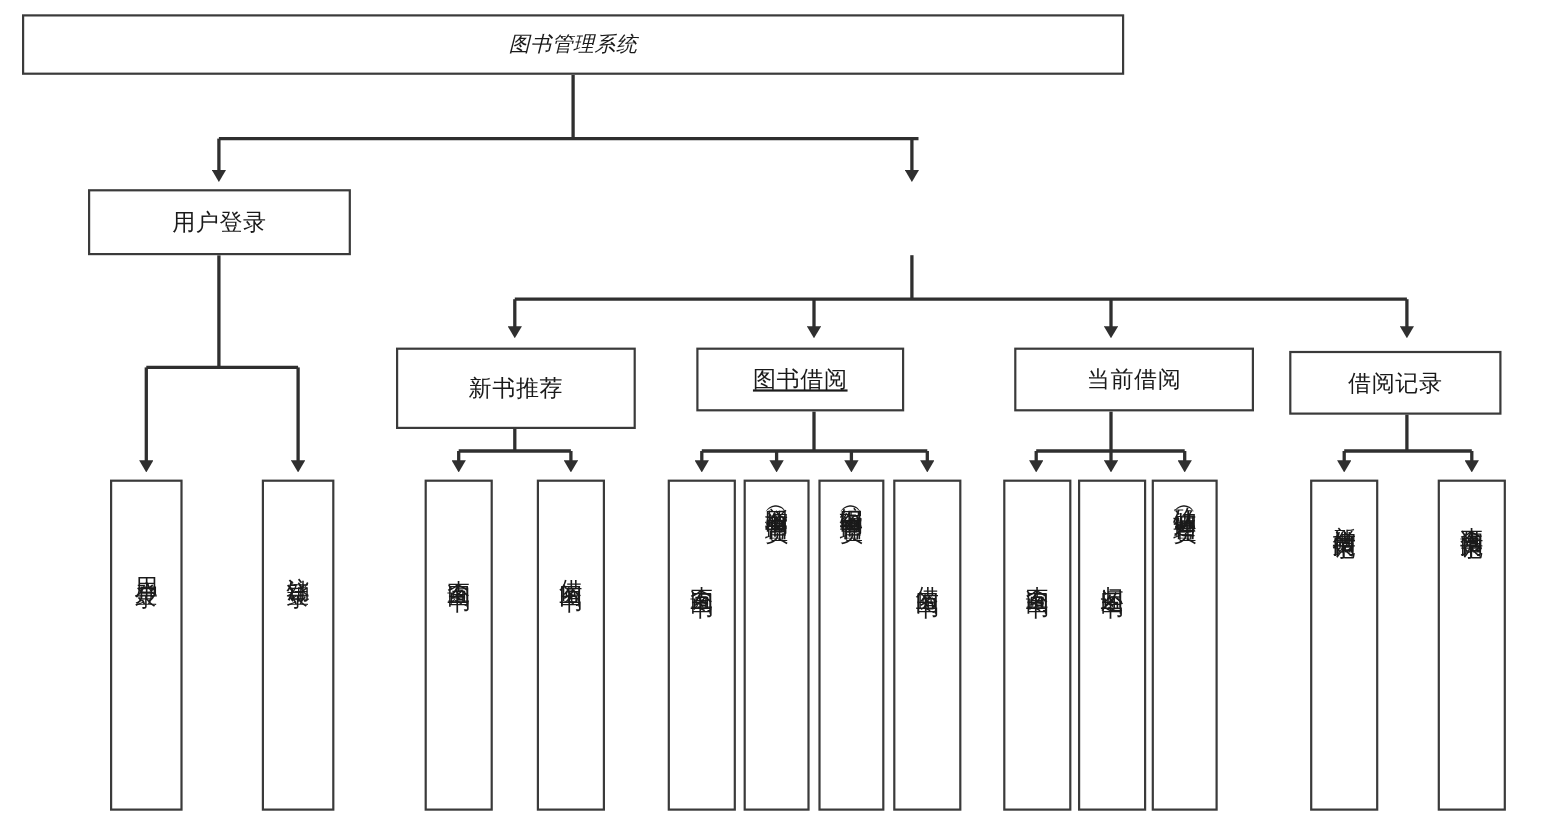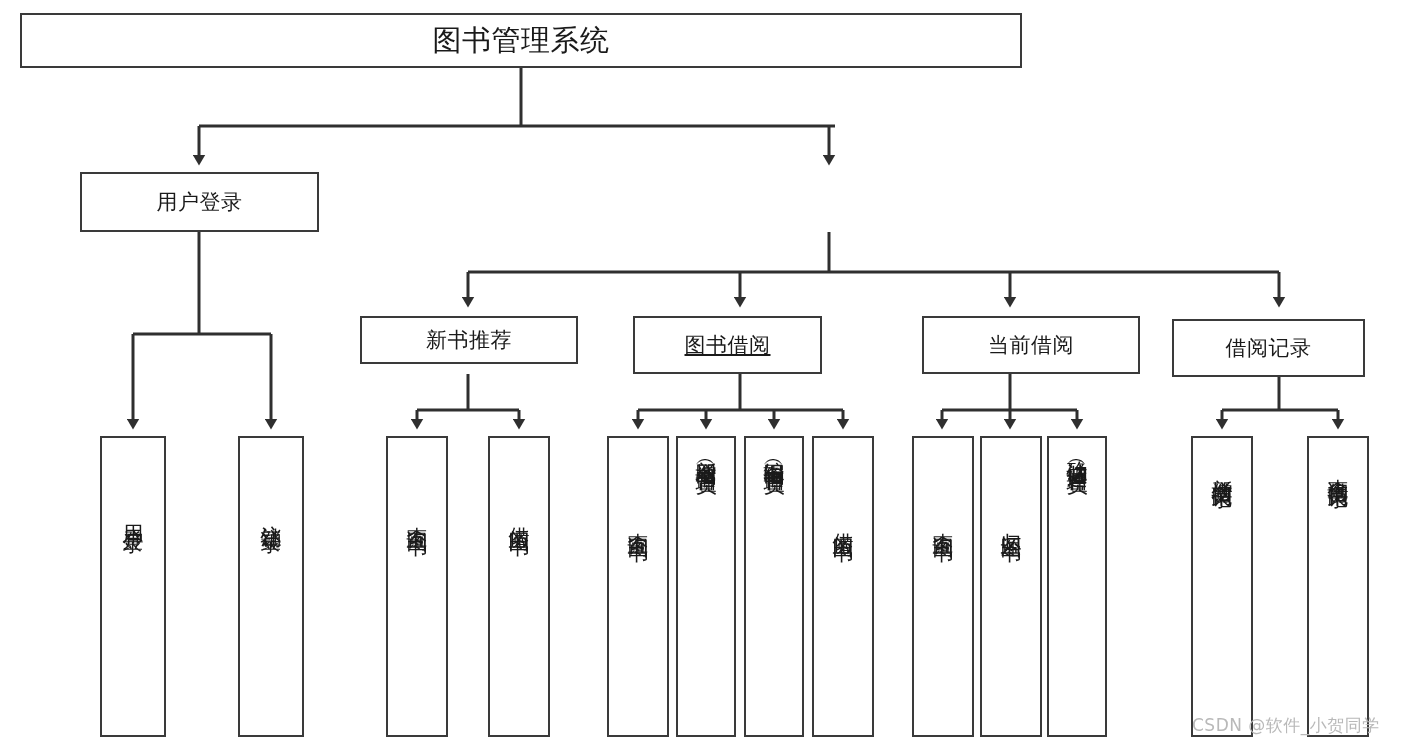--- a/index.html
+++ b/index.html
@@ -40,21 +40,22 @@
     text-align: center;
     line-height: 1.18;
     white-space: pre;
   }
   
   .node.h .lbl {
     font-size: 21px;
     letter-spacing: 0.5px;
   }
   .node.root .lbl {
-    font-size: 29px;
+    font-size: 19px;
+    font-style: italic;
   }
   
   .node.v {
     align-items: flex-start;
     justify-content: center;
     padding-top: 6px;
   }
   .node.v .lbl {
     writing-mode: vertical-rl;
     text-orientation: upright;
@@ -132,21 +133,21 @@
   </svg>
 
   <div class="node h root" style="left:20px; top:13px; width:1002px; height:55px;">
     <span class="lbl">图书管理系统</span>
   </div>
 
   <div class="node h" style="left:80px; top:172px; width:239px; height:60px;">
     <span class="lbl">用户登录</span>
   </div>
 
-  <div class="node h" style="left:360px; top:316px; width:218px; height:48px;">
+  <div class="node h" style="left:360px; top:316px; width:218px; height:74px;">
     <span class="lbl">新书推荐</span>
   </div>
   <div class="node h" style="left:633px; top:316px; width:189px; height:58px;text-decoration:underline;">
     <span class="lbl">图书借阅</span>
   </div>
   <div class="node h" style="left:902px; top:316px; width:218px; height:58px;margin-left:20px;">
     <span class="lbl">当前借阅</span>
   </div>
   <div class="node h" style="left:1172px; top:319px; width:193px; height:58px;">
     <span class="lbl">借阅记录</span>
@@ -189,15 +190,14 @@
     <span class="lbl">确认归还（管理员）</span>
   </div>
 
   <div class="node v tall" style="left:1191px; top:436px; width:62px; height:301px; padding-top:24px;">
     <span class="lbl">新增借阅记录</span>
   </div>
   <div class="node v tall" style="left:1307px; top:436px; width:62px; height:301px; padding-top:24px;">
     <span class="lbl">查询借阅记录</span>
   </div>
 
-  <div id="watermark">CSDN @软件_小贺同学</div>
 
 </div>
 
 </body></html>

